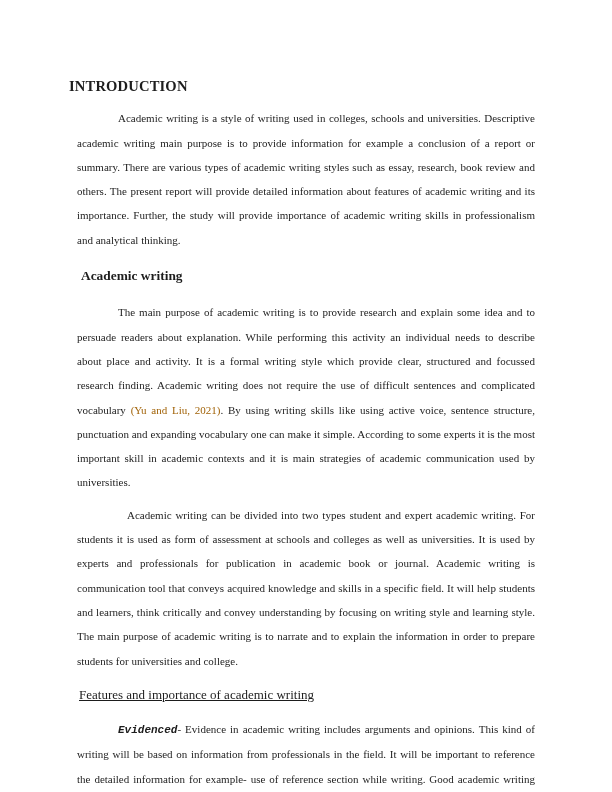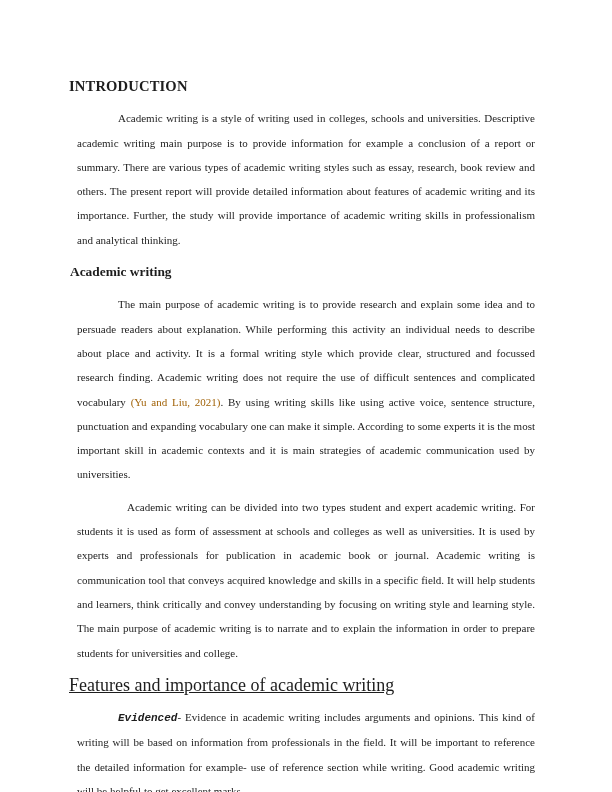--- a/index.html
+++ b/index.html
@@ -33,29 +33,29 @@
     font-weight: bold;
     line-height: 24.3px;
     margin: 0 0 0.5px 0;
     letter-spacing: 0.15px;
     text-align: left;
   }
   .h-sub {
     font-size: 13.4px;
     font-weight: bold;
     line-height: 24.3px;
-    margin: 1px;
+    margin: 12px;
     text-align: left;
   }
   .h-underline {
-    font-size: 18px;
+    font-size: 13px;
     font-weight: normal;
     text-decoration: underline;
     line-height: 24.3px;
-    margin: 0;
+    margin: 10px;
     text-align: left;
   }
   p.body {
     font-size: 11px;
     line-height: 24.3px;
     margin: 8px;
     text-align: justify;
     text-justify: inter-word;
     text-indent: 41px;
     hyphens: none;

